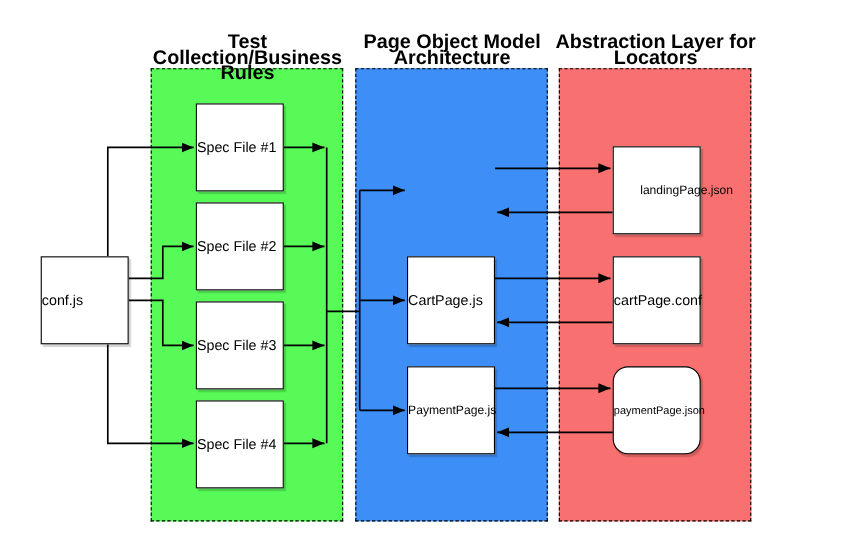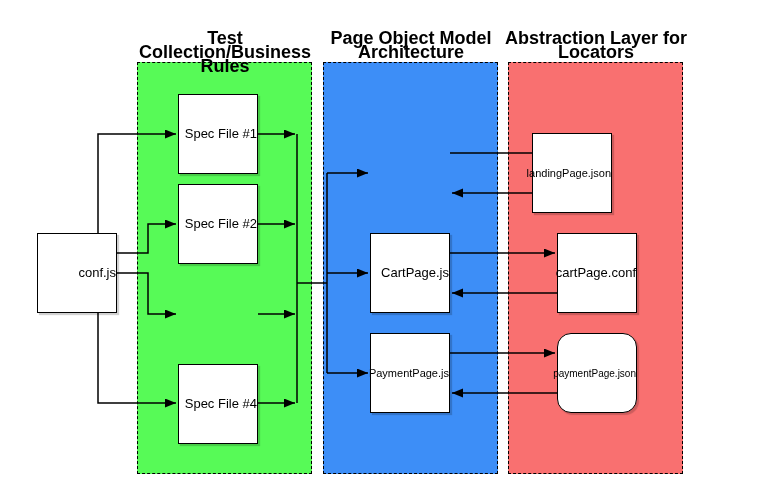--- a/index.html
+++ b/index.html
@@ -53,40 +53,40 @@
   }
 
   .node {
     position: absolute;
     width: 80px; height: 80px;
     background: #ffffff;
     border: 1px solid #000;
     box-sizing: border-box;
     display: flex;
     align-items: center;
-    justify-content: flex-end;
+    justify-content: flex-start;
     text-align: center;
     font-size: 13px;
     line-height: 1.1;
     z-index: 3;
     box-shadow: 2px 2px 1px rgba(0,0,0,0.18);
   }
   .fs12 { font-size: 12px; }
   .fs11 { font-size: 11px; }
   .fs10 { font-size: 10px; }
 
   .n-conf         { left: 37px;  top: 233px; }
   .n-spec1        { left: 178px; top: 94px;  }
   .n-spec2        { left: 178px; top: 184px; }
   .n-spec3        { left: 178px; top: 274px; }
   .n-spec4        { left: 178px; top: 364px; }
   .n-landing-js   { left: 370px; top: 133px; }
   .n-cart-js      { left: 370px; top: 233px; }
   .n-payment-js   { left: 370px; top: 333px; }
-  .n-landing-json { left: 532px; top: 133px; }
+  .n-landing-json { left: 557px; top: 133px; padding-left: 24px; }
   .n-cart-json    { left: 557px; top: 233px; }
   .n-payment-json { left: 557px; top: 333px; border-radius: 14px; }
 </style>
 </head>
 <body>
 
 <div class="canvas">
 
   <div class="group group-green" style="background-color: rgb(87, 250, 87);"></div>
   <div class="group group-blue" style="background-color: rgb(61, 142, 247);"></div>
@@ -134,20 +134,23 @@
 
   <div class="node n-conf">
     <span>conf.js</span>
   </div>
   <div class="node n-spec1">
     <span>Spec File #1</span>
   </div>
   <div class="node n-spec2">
     <span>Spec File #2</span>
   </div>
+  <div class="node n-spec3">
+    <span>Spec File #3</span>
+  </div>
   <div class="node n-spec4">
     <span>Spec File #4</span>
   </div>
   <div class="node n-cart-js">
     <span>CartPage.js</span>
   </div>
   <div class="node n-payment-js fs11">
     <span>PaymentPage.js</span>
   </div>
   <div class="node n-landing-json fs11">

